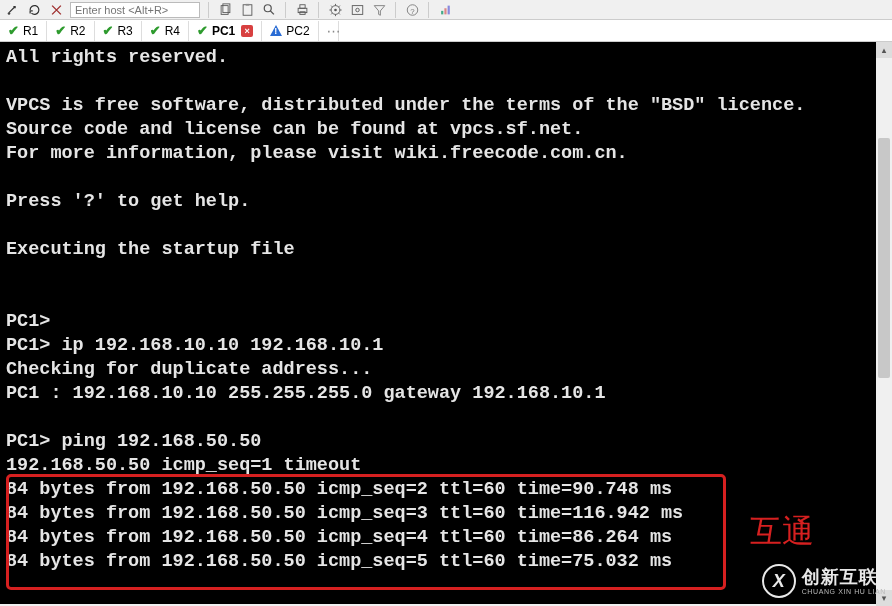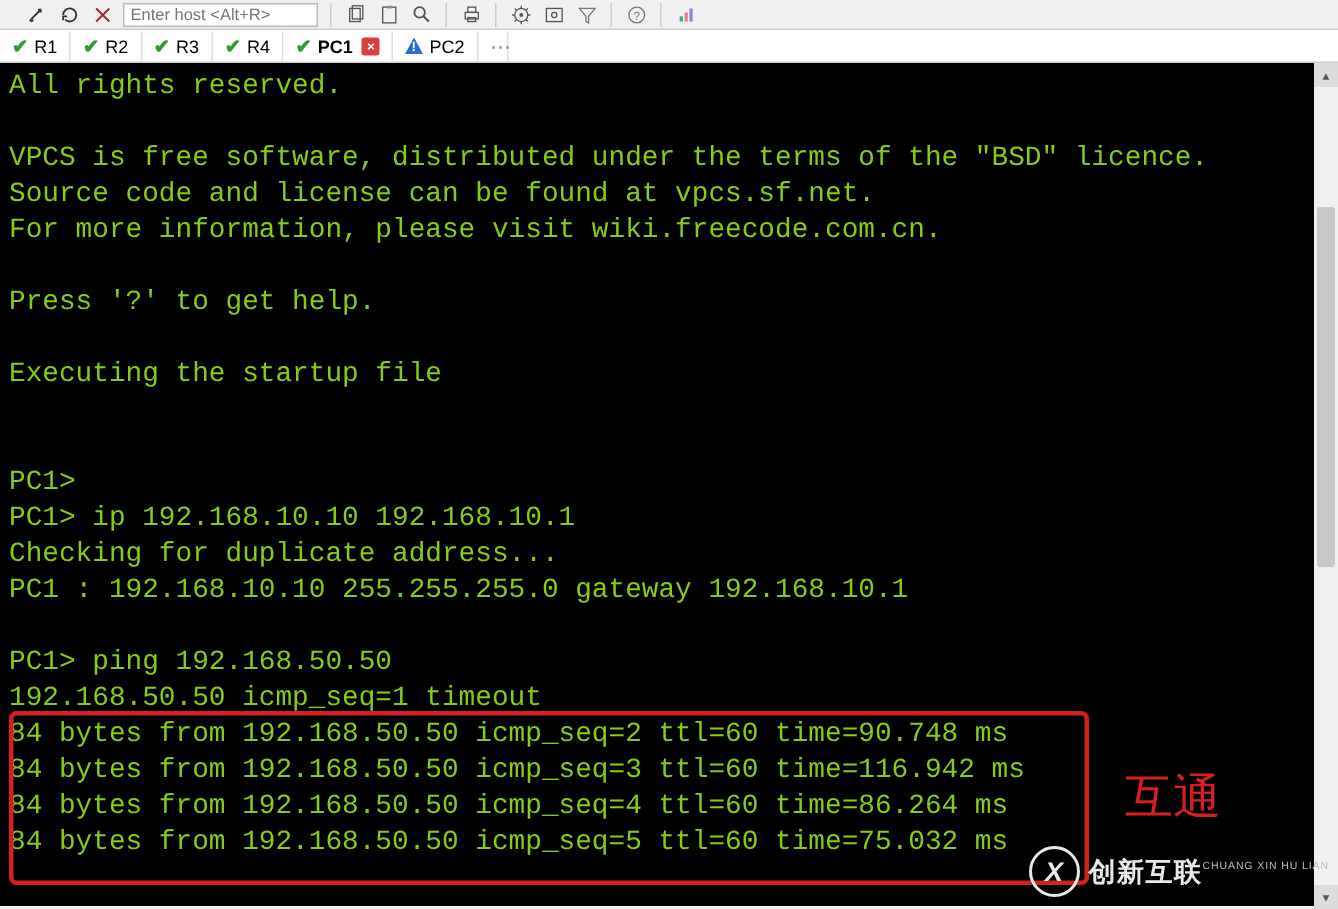--- a/index.html
+++ b/index.html
@@ -1,44 +1,44 @@
 <!DOCTYPE html>
 <html><head>
 <meta charset="utf-8">
 <style>
   * { margin: 0; padding: 0; box-sizing: border-box; }
   body { width: 892px; height: 606px; font-family: Tahoma, Arial, sans-serif; background: #f0f0f0; overflow: hidden; position: relative; }
-  .toolbar { height: 20px; background: #f0f0f0; display: flex; align-items: center; gap: 6px; padding: 1px 16px; font-size: 11px; border-bottom: 1px solid #ccc; }
+  .toolbar { height: 20px; background: #f0f0f0; display: flex; align-items: center; gap: 6px; padding: 1px 4px; font-size: 11px; border-bottom: 1px solid #ccc; }
   .toolbar svg { width: 15px; height: 14px; }
   .toolbar .sep { width: 1px; height: 16px; background: #ccc; margin: 0 2px; }
   .host-input { width: 130px; height: 16px; border: 1px solid #bbb; padding: 0 4px; font-size: 11px; color: #888; background: #fff; }
   .toolbar .icon { display:inline-flex; align-items:center; justify-content:center; width:16px; height:16px; }
 
   .tabs { height: 22px; background: #fff; display: flex; align-items: center; border-bottom: 1px solid #ccc; }
   .tab { height: 20px; display: flex; align-items: center; gap: 4px; padding: 0 8px; font-size: 12px; border-right: 1px solid #ddd; cursor: pointer; }
   .tab .chk { color: #2e9b2e; font-weight: bold; font-size: 13px; }
   .tab .warn { width: 0; height: 0; display:inline-block; border-left:6px solid transparent; border-right:6px solid transparent; border-bottom:11px solid #2a6cd4; position:relative; }
   .tab .warn::after { content:"!"; position:absolute; left:-2px; top:1px; color:#fff; font-size:9px; font-weight:bold; }
   .tab.active { font-weight: bold; background:#fff; }
   .close { width:12px; height:12px; background:#d84040; color:#fff; font-size:9px; line-height:12px; text-align:center; border-radius:2px; margin-left:2px;}
   .tab-add { width:20px; text-align:center; color:#888; font-size:14px;}
 
-  .terminal { height: 562px; background: #000; padding: 4px 6px; font-family: "Consolas","Courier New",monospace; font-size: 18.5px; line-height: 24px; color: #84cc16; font-weight: normal; white-space: pre; overflow: hidden; position: relative; }
+  .terminal { height: 562px; background: #000; padding: 4px 6px; font-family: "Consolas","Courier New",monospace; font-size: 18.5px; line-height: 24px; color: #e5e5e5; font-weight: bold; white-space: pre; overflow: hidden; position: relative; }
   .scrollbar { position: absolute; right: 0; top: 42px; bottom: 0; width: 16px; background: #ece9d8; }
   .scrollbar .track { position:absolute; top:16px; bottom:16px; left:0; right:0; background:#f0f0f0;}
   .scrollbar .thumb { position:absolute; top:80px; left:2px; right:2px; height:240px; background:#c8c8c8; border-radius:2px;}
   .scrollbar .btn { position:absolute; left:0; right:0; height:16px; background:#ddd; text-align:center; font-size:9px; line-height:16px; color:#555;}
   .scrollbar .up{top:0}.scrollbar .down{bottom:0}
 
   .highlight-box { position:absolute; border:3px solid #d62020; border-radius:5px; pointer-events:none; }
   .annotation { position:absolute; color:#d62020; font-family: Liberation Sans, sans-serif; font-size:32px; font-weight:500; pointer-events:none;}
 
   .watermark { position:absolute; right:6px; bottom:8px; display:flex; align-items:center; gap:6px; color:#e8e8e8; font-family:"Microsoft YaHei",sans-serif; pointer-events:none;}
   .watermark .logo { width:34px; height:34px; border:2.5px solid #e8e8e8; border-radius:50%; display:flex; align-items:center; justify-content:center; font-size:18px; font-weight:bold; font-style:italic;}
-  .watermark .txt { display:flex; flex-direction:row; line-height:1;text-align:right;}
+  .watermark .txt { display:flex; flex-direction:column; line-height:1;}
   .watermark .big { font-size:18px; font-weight:600; letter-spacing:1px;}
   .watermark .small { font-size:7px; letter-spacing:0.6px; margin-top:2px; color:#bbb;}
 </style>
 </head>
 <body>
 
 <div class="toolbar">
   <span class="icon">
       <svg viewBox="0 0 16 16">
         <path d="M4 11 L11 4 M9 4h2v2" stroke="#333" stroke-width="1.4" fill="none"></path>

